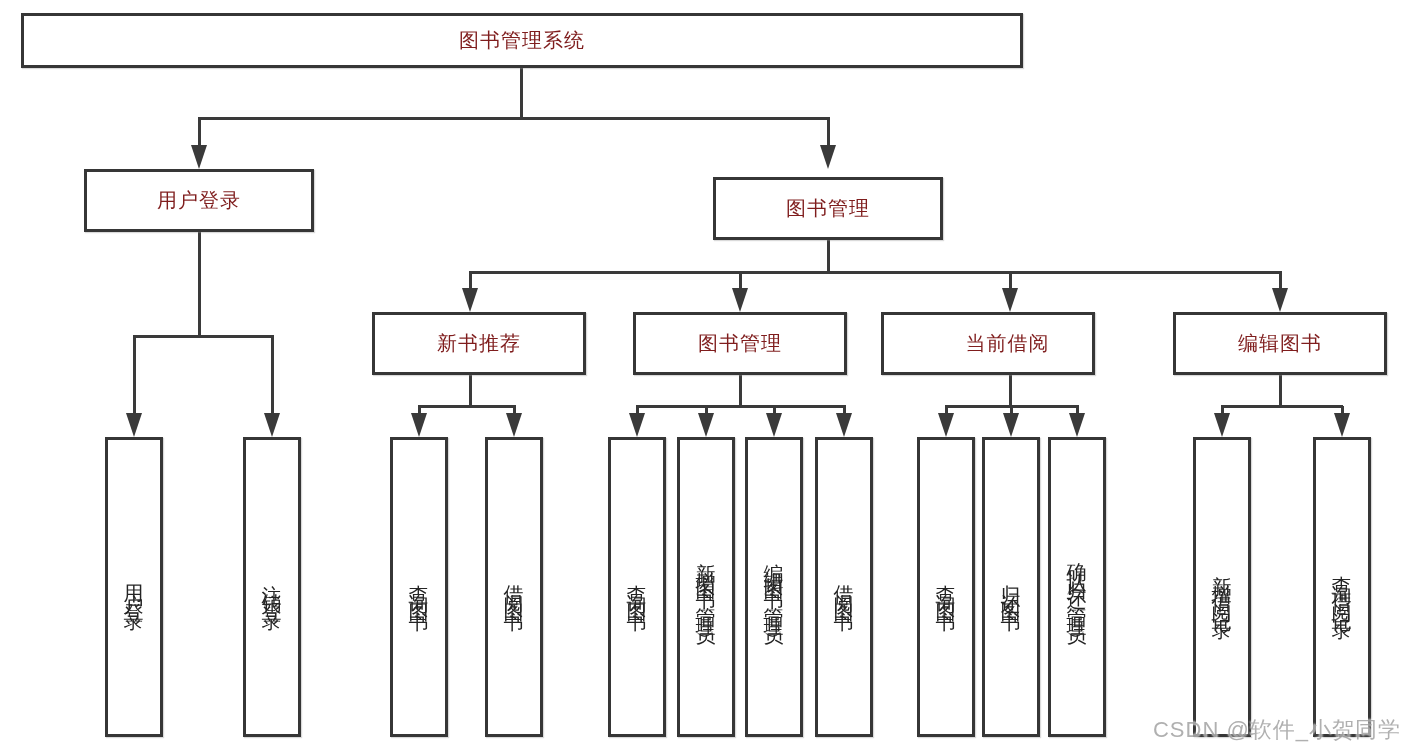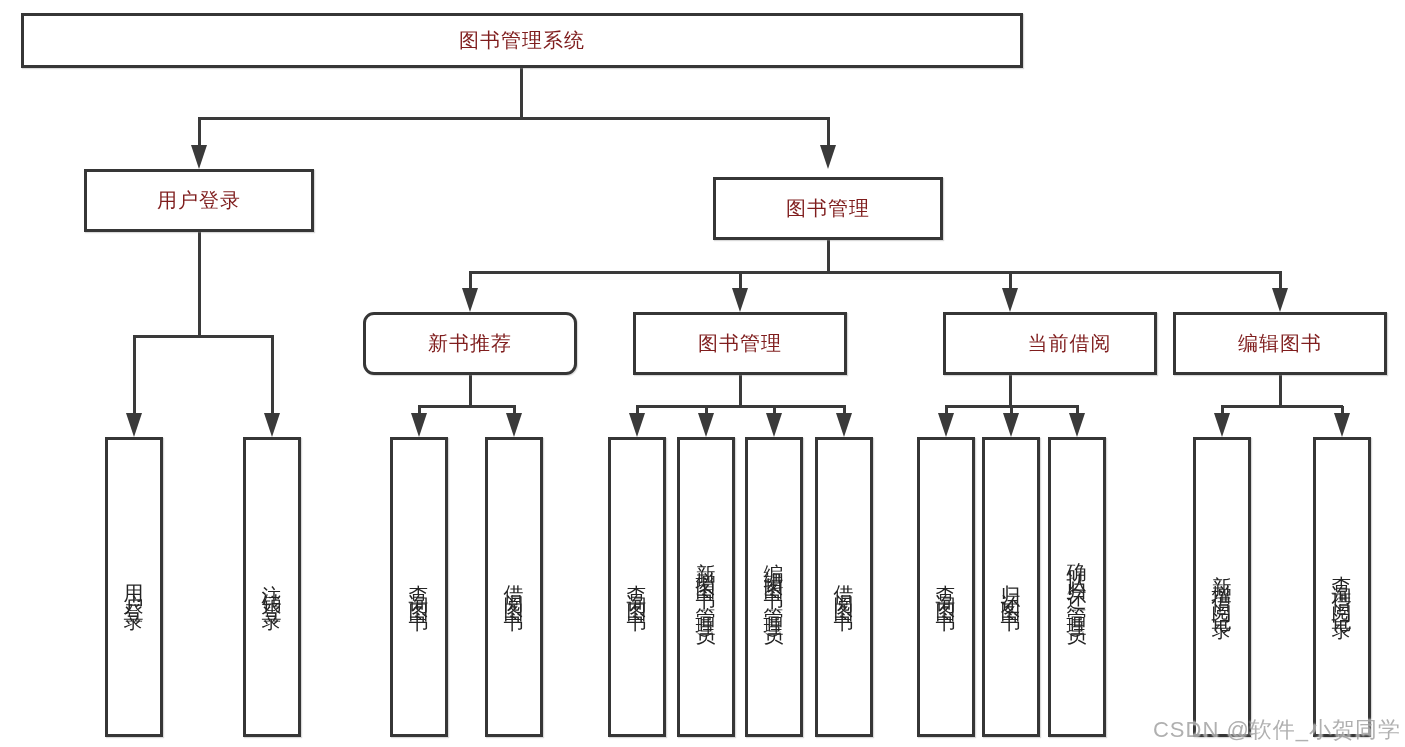--- a/index.html
+++ b/index.html
@@ -39,23 +39,23 @@
     text-orientation: mixed;
     font-size: 20px;
     letter-spacing: 9px;
     color: #242424;
     line-height: 1;
   }
   .root  { left: 21px;  top: 13px;  width: 1002px; height: 55px; }
   .l2a   { left: 84px;  top: 169px; width: 230px;  height: 63px; }
   .l2b   { left: 713px; top: 166px; width: 230px;  height: 63px; margin-top: 11px; }
   .l3    { top: 312px; width: 214px; height: 63px; }
-  .g1    { left: 363px; border-radius: 11px; }
+  .g1    { left: 372px; }
   .g2    { left: 633px; }
-  .g3    { left: 943px; padding-left: 39px; }
+  .g3    { left: 881px; padding-left: 39px; }
   .g4    { left: 1173px; }
   .leaf  { top: 437px; width: 58px; height: 300px; }
   .p1  { left: 105px;  }
   .p2  { left: 243px;  }
   .p3  { left: 390px;  }
   .p4  { left: 485px;  }
   .p5  { left: 608px;  }
   .p6  { left: 677px;  }
   .p7  { left: 745px;  }
   .p8  { left: 815px;  }

